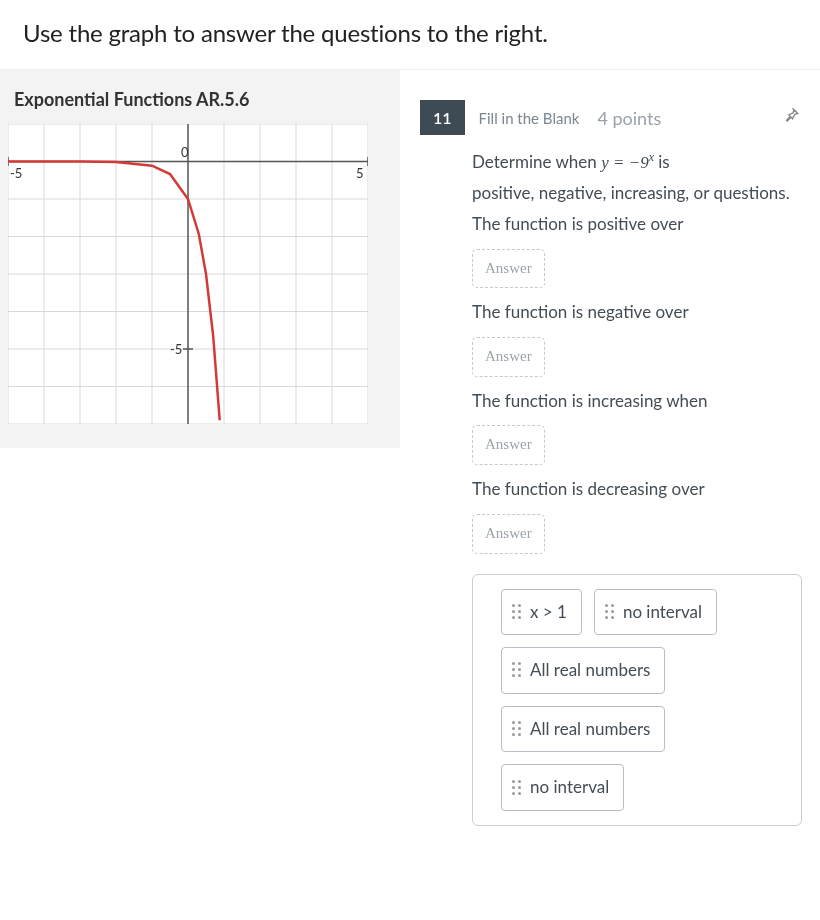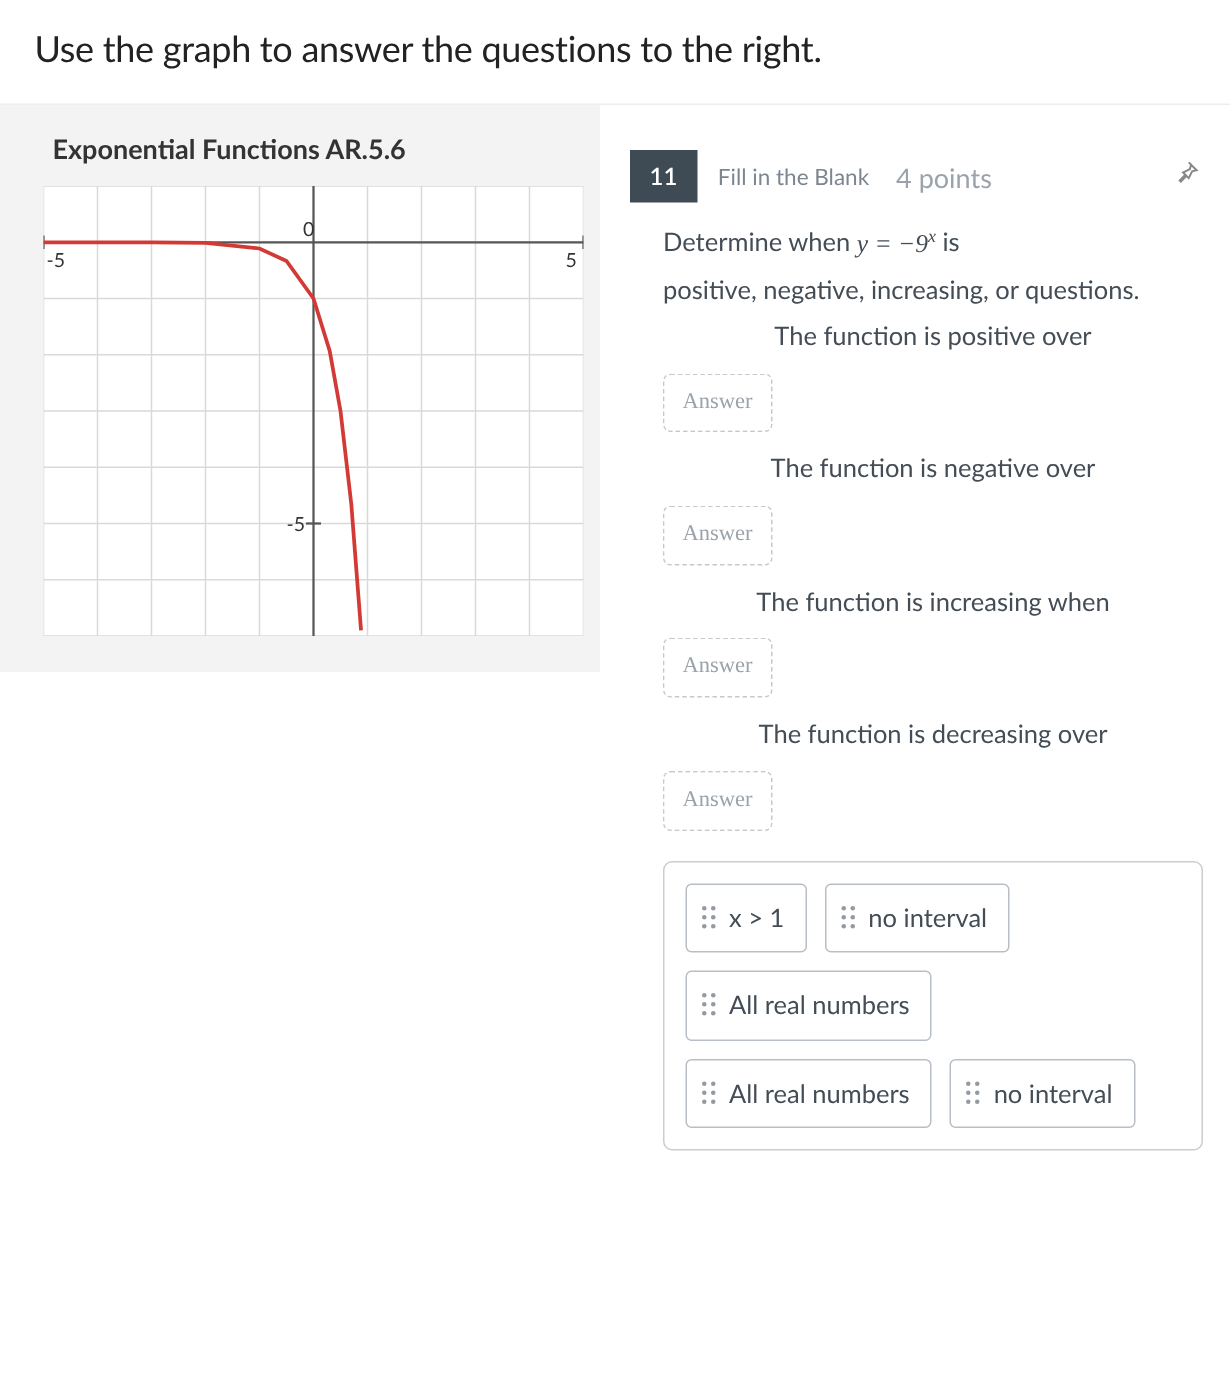--- a/index.html
+++ b/index.html
@@ -21,21 +21,21 @@
     border-top: 1px solid #eee;
   }
   .content-row {
     display: flex;
     align-items: flex-start;
   }
   .left-col {
     width: 400px;
     flex: 0 0 400px;
     background: #f3f3f3;
-    padding: 18px 20px 24px 29px;
+    padding: 18px 20px 24px 8px;
   }
   .section-title {
     font-size: 18px;
     font-weight: 700;
     color: #333;
     margin: 0 0 14px 6px;
   }
   .graph-box {
     background: #fff;
     width: 360px;
@@ -68,21 +68,21 @@
     font-size: 18px;
     margin-left: 4px;
   }
   .pin-icon {
     position: absolute;
     right: 20px;
     top: 36px;
     color: #888;
   }
   .q-body {
-    margin-left: 22px;
+    margin-left: 52px;
     color: #444d56;
     font-size: 17px;
     line-height: 1.45;
   }
   .q-body p { margin: 0 0 6px 0; }
   .eq { font-style: italic; font-family: Georgia, serif; }
   .eq .sup { font-size: 0.7em; vertical-align: super; font-style: italic; }
   .answer-slot {
     display: inline-block;
     border: 1.5px dashed #c8c8c8;
@@ -90,26 +90,25 @@
     padding: 8px 12px;
     color: #9aa3ab;
     font-size: 15px;
     margin: 6px 0 12px 0;
     font-family: Liberation Serif, serif;
   }
   .sub-label {
     color: #444d56;
     font-size: 17px;
     margin: 4px 0 4px 0;
-    text-align: center;
   }
   .options-box {
     border: 1px solid #c9ced3;
     border-radius: 6px;
-    padding: 14px 14px 14px 14px;
+    padding: 14px 14px 14px 28px;
     margin-top: 8px;
     display: flex;
     flex-wrap: wrap;
     gap: 12px;
     background: #fff;
   }
   .option-chip {
     border: 1px solid #b8bec5;
     border-radius: 4px;
     padding: 10px 14px 10px 10px;

